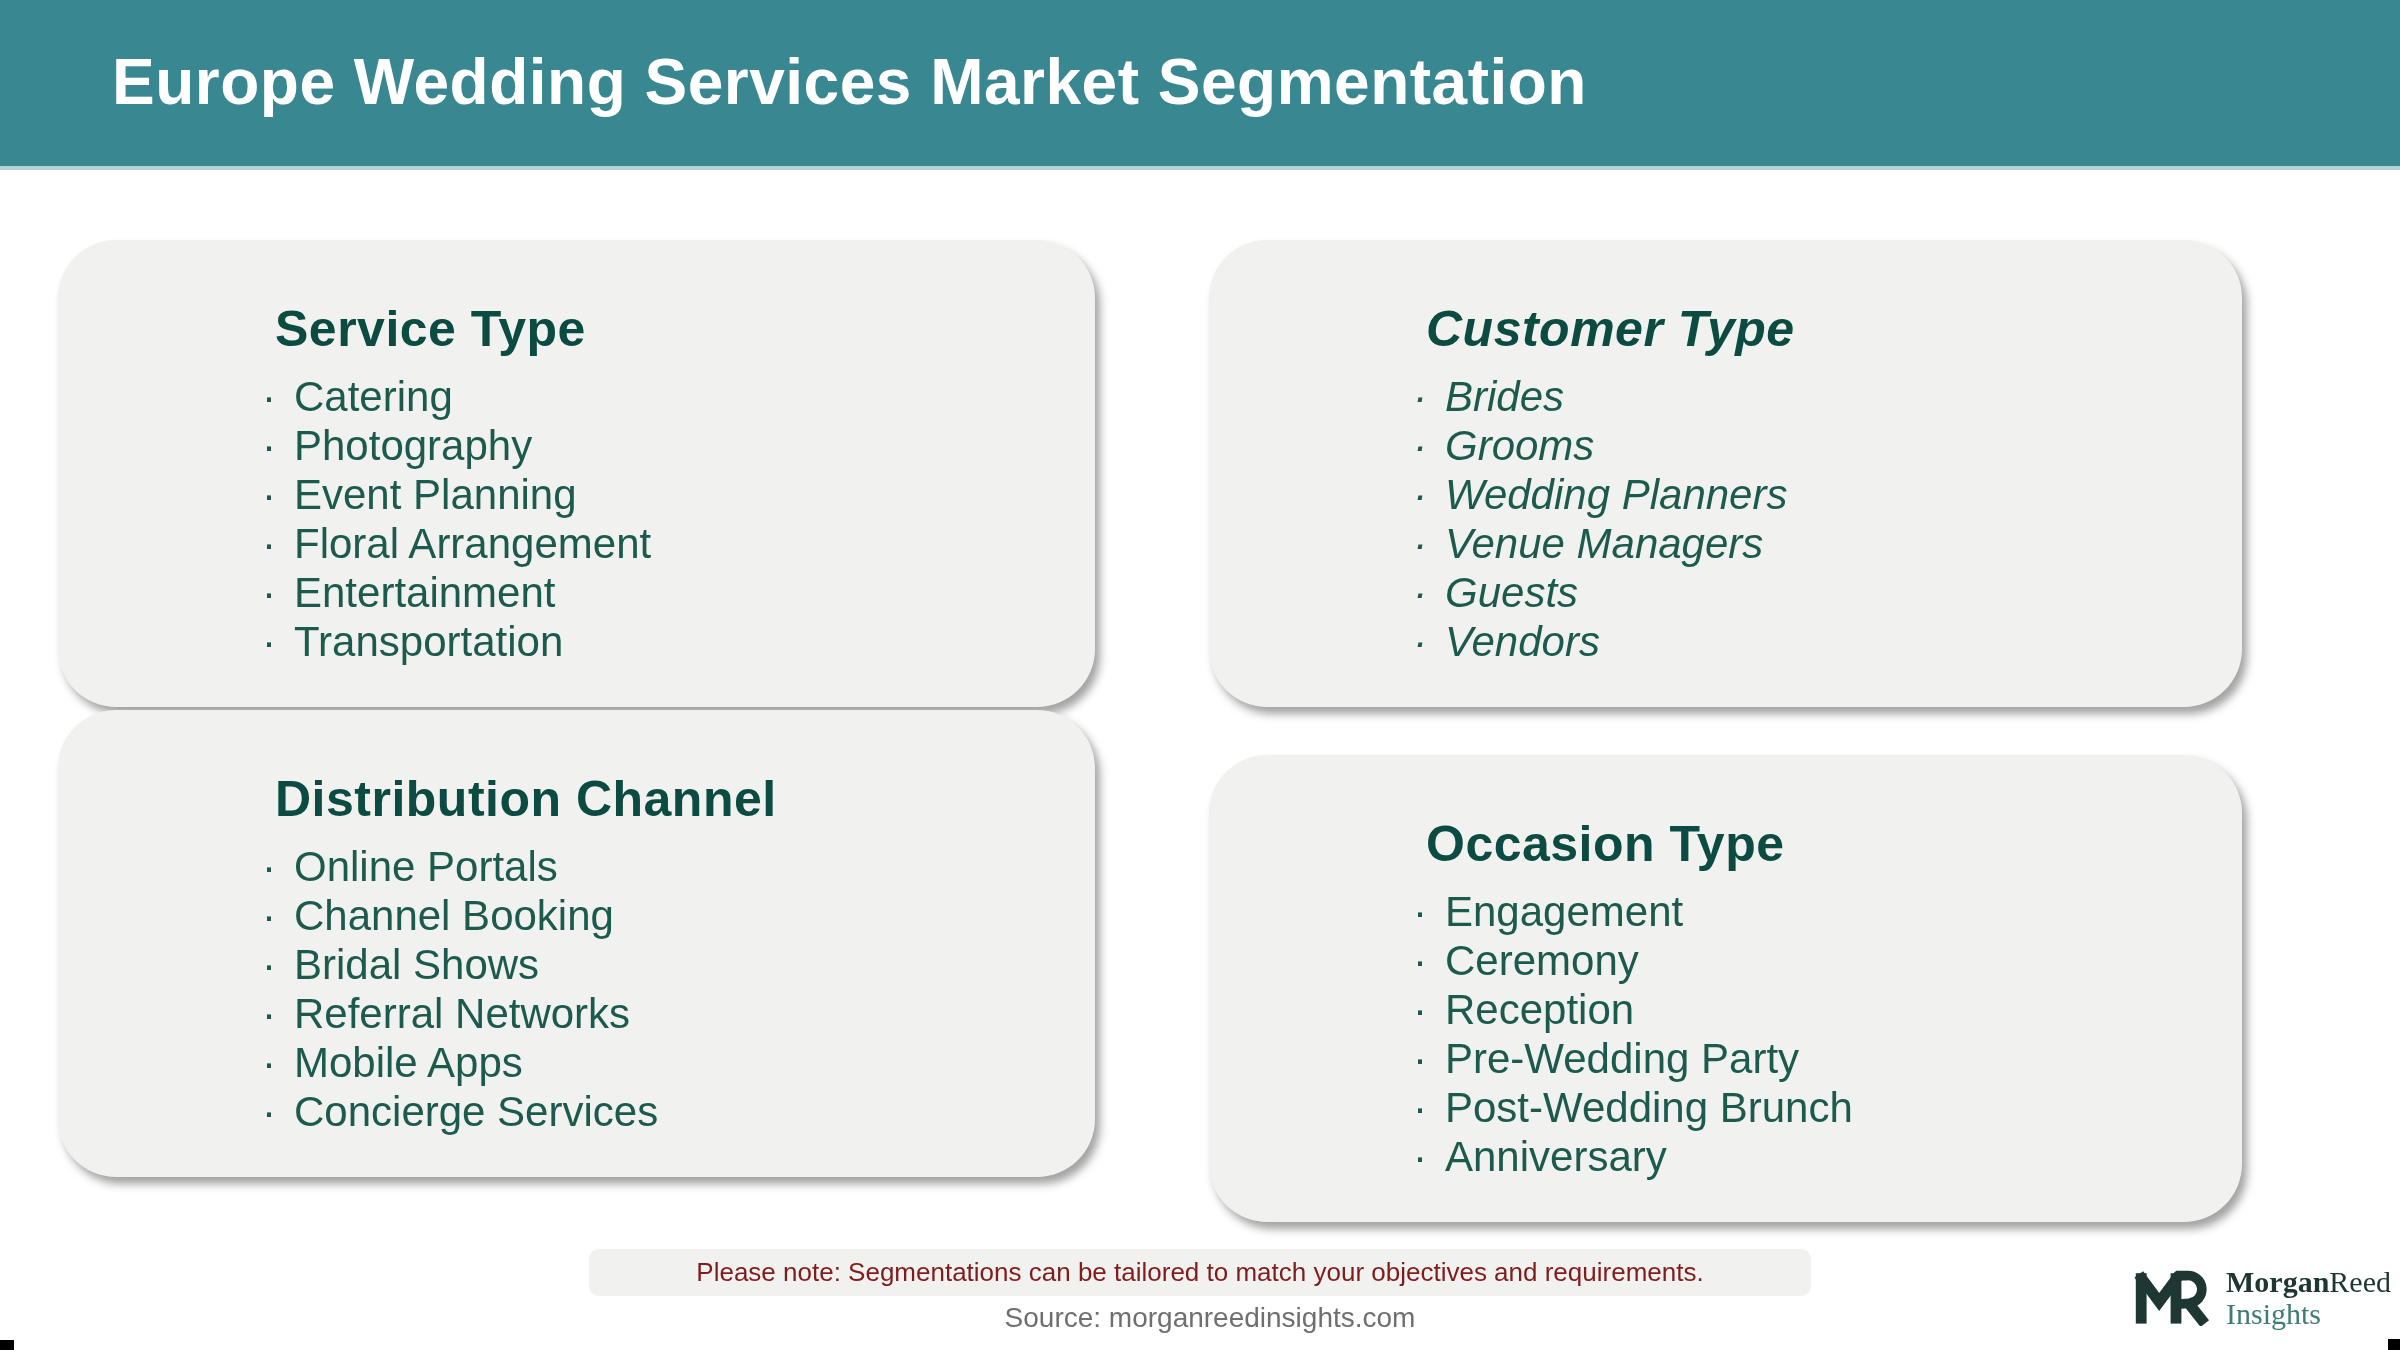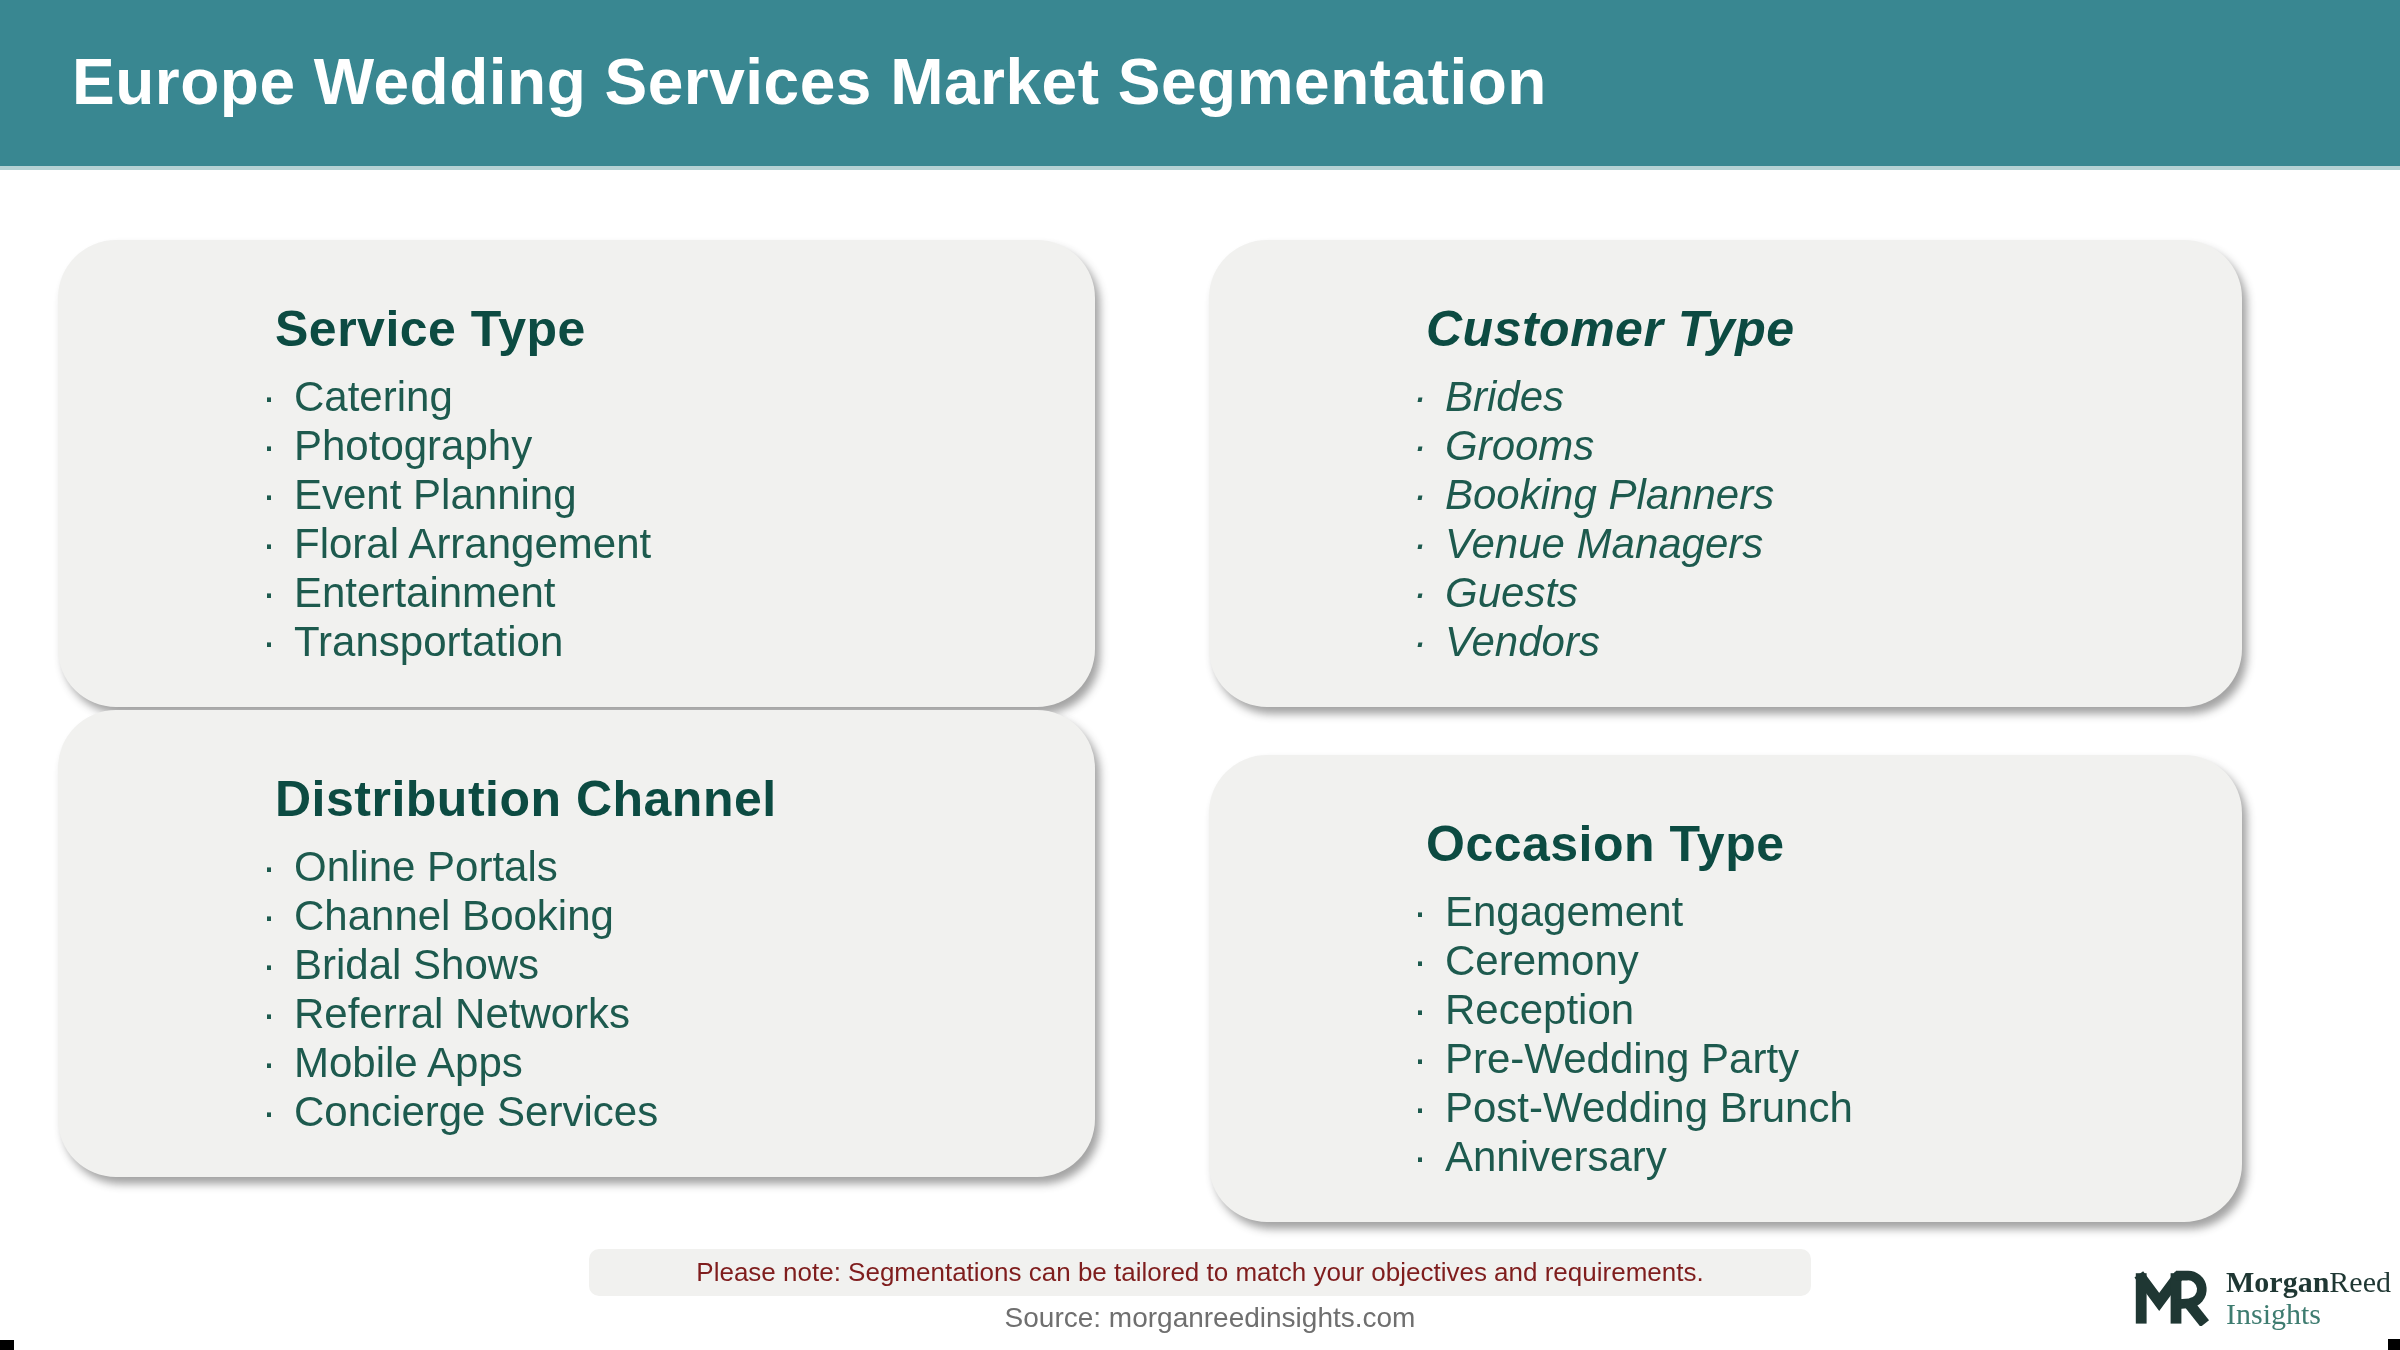--- a/index.html
+++ b/index.html
@@ -13,21 +13,21 @@
 
   
   .header {
     position: absolute; top: 0; left: 0;
     width: 2400px; height: 166px;
     background: #398791;
     border-bottom: 4px solid #b5d2d4;
   }
   .header h1 {
     margin: 0;
-    padding-left: 72px;
+    padding-left: 112px;
     line-height: 164px;
     font-size: 64px;
     font-weight: bold;
     color: #ffffff;
     letter-spacing: 0.5px;
     white-space: nowrap;
   }
 
   
   .card {
@@ -133,21 +133,21 @@
         <li><span class="bullet">·</span><span>Floral Arrangement</span></li>
         <li><span class="bullet">·</span><span>Entertainment</span></li>
         <li><span class="bullet">·</span><span>Transportation</span></li>
       </ul>
     </div>
     <div class="card card-pos-1">
       <h2>Customer Type</h2>
       <ul>
         <li><span class="bullet">·</span><span>Brides</span></li>
         <li><span class="bullet">·</span><span>Grooms</span></li>
-        <li><span class="bullet">·</span><span>Booking Planners</span></li>
+        <li><span class="bullet">·</span><span>Wedding Planners</span></li>
         <li><span class="bullet">·</span><span>Venue Managers</span></li>
         <li><span class="bullet">·</span><span>Guests</span></li>
         <li><span class="bullet">·</span><span>Vendors</span></li>
       </ul>
     </div>
     <div class="card card-pos-2">
       <h2>Distribution Channel</h2>
       <ul>
         <li><span class="bullet">·</span><span>Online Portals</span></li>
         <li><span class="bullet">·</span><span>Channel Booking</span></li>

